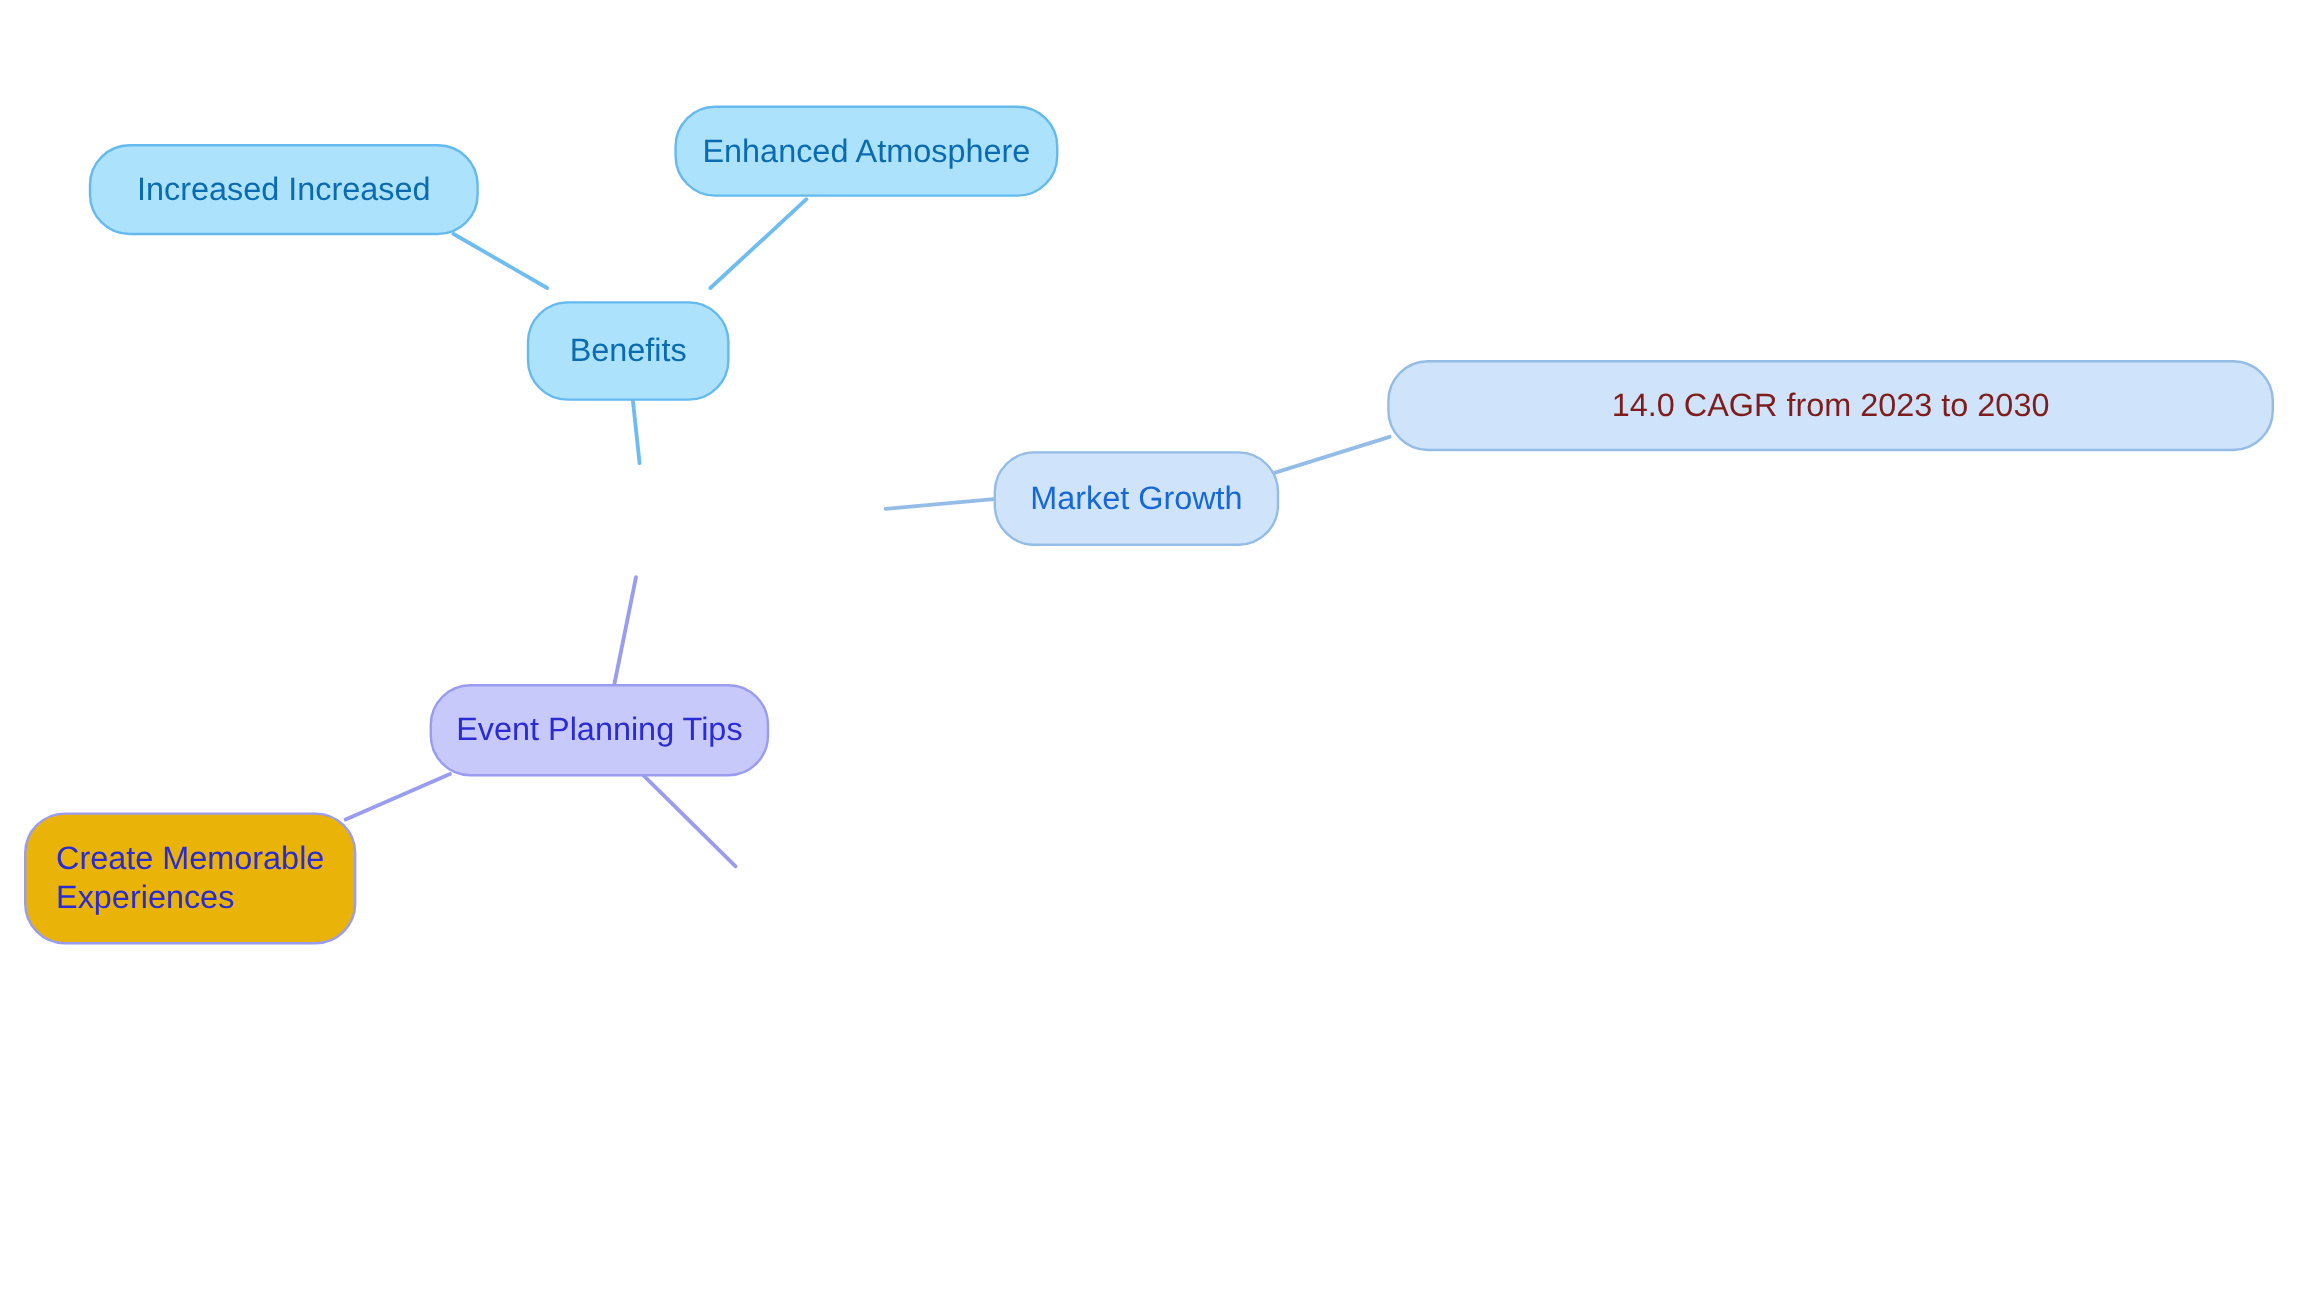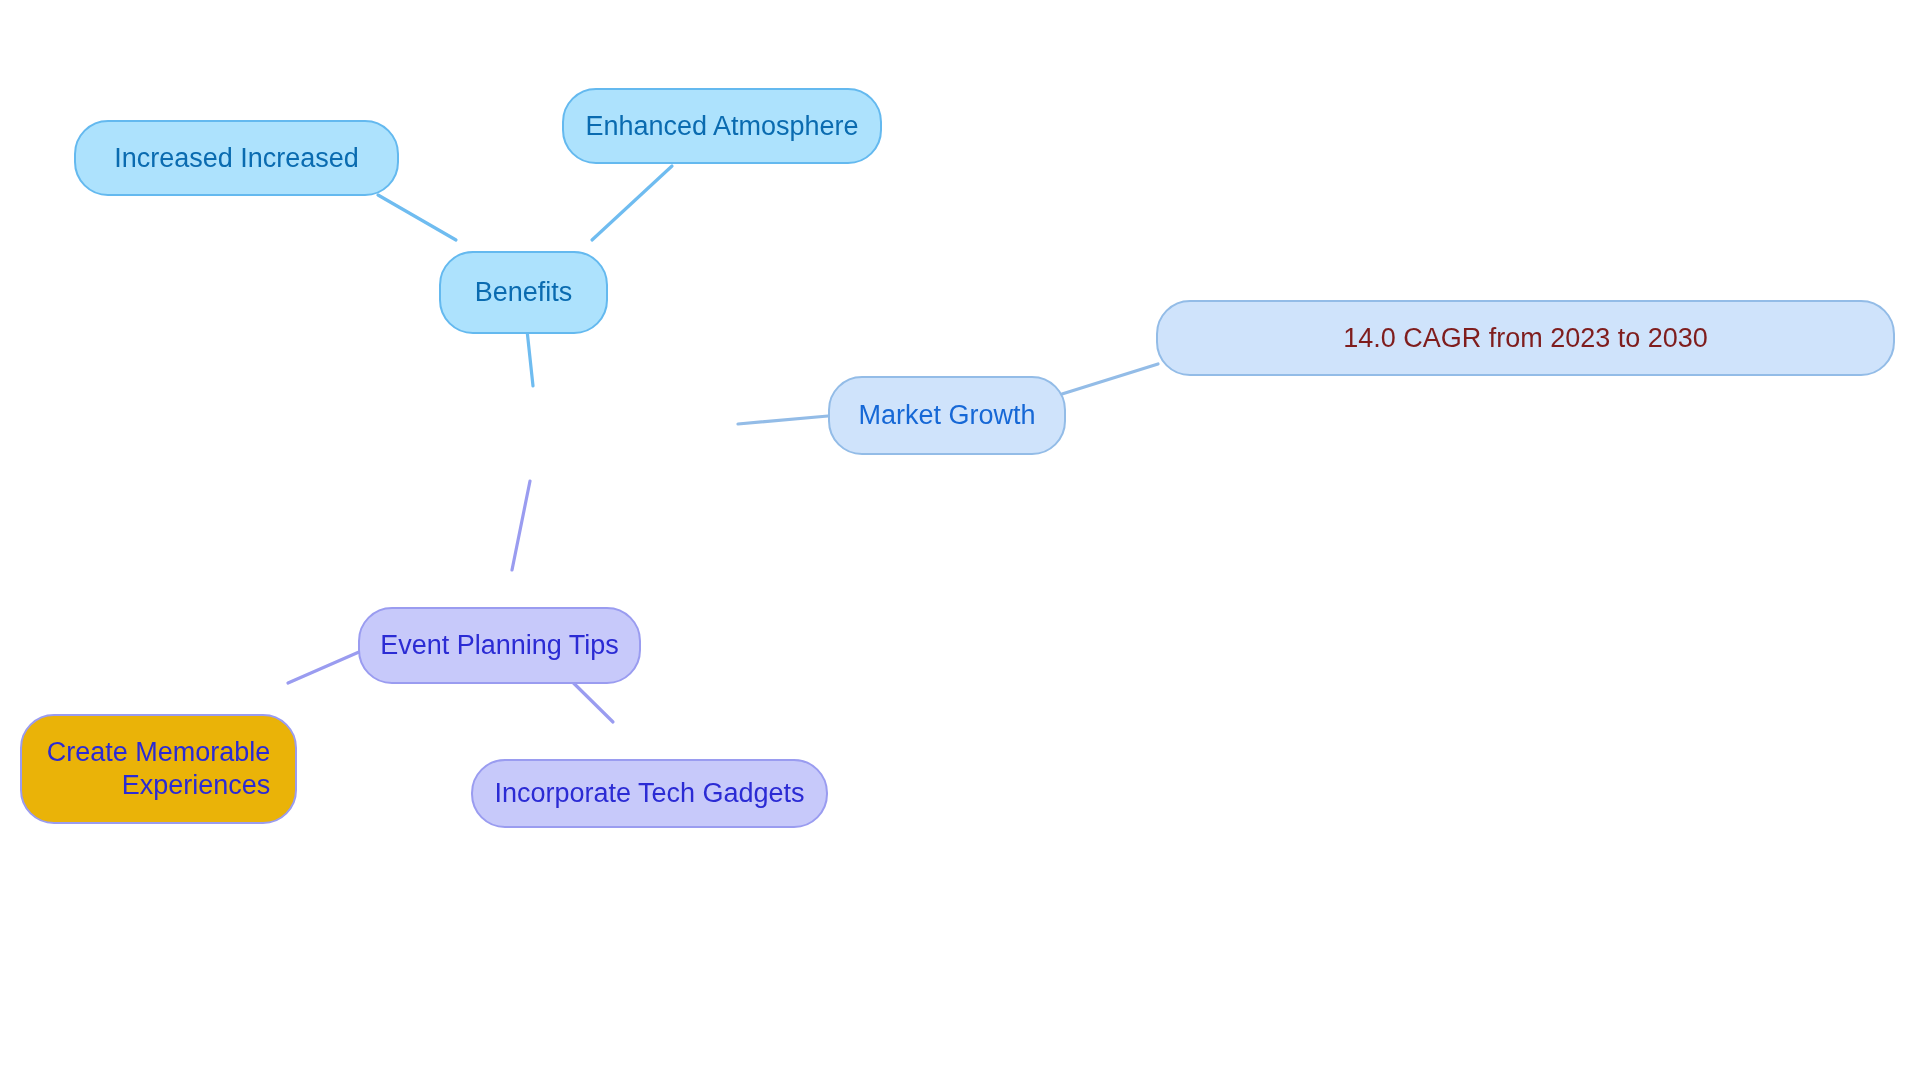--- a/index.html
+++ b/index.html
@@ -22,21 +22,21 @@
     width: 1920px;
     height: 1083px;
     pointer-events: none;
   }
   .node {
     position: absolute;
     box-sizing: border-box;
     display: flex;
     align-items: center;
     justify-content: center;
-    text-align: right;
+    text-align: left;
     border-style: solid;
     border-width: 2px;
     line-height: 1.22;
     white-space: pre-line;
     padding: 0 14px;
   }
   .node-root {
     background: #0e131c;
     border-color: #0e131c;
     color: #ffffff;
@@ -57,21 +57,20 @@
     color: #1668d6;
     border-radius: 34px;
     font-size: 27px;
   }
   .node-purple {
     background: #c7c9fa;
     border-color: #9a9cf0;
     color: #2b2bd4;
     border-radius: 34px;
     font-size: 27px;
-    margin-top: 37px;
   }
 </style>
 </head>
 <body style="background: rgb(255, 255, 255);">
 
 <div id="canvas" style="background: rgb(255, 255, 255);">
 
   <svg id="edges" viewBox="0 0 1920 1083" preserveAspectRatio="none">
       <line x1="533" y1="386" x2="524" y2="302" stroke="#6fbcf0" stroke-width="3.2" stroke-linecap="round"></line>
       <line x1="456" y1="240" x2="378" y2="195" stroke="#6fbcf0" stroke-width="3.2" stroke-linecap="round"></line>
@@ -106,17 +105,14 @@
 
   <div class="node node-purple" style="left: 358px; top: 570px; width: 283px; height: 77px; background: rgb(199, 201, 250); border-color: rgb(154, 156, 240); color: rgb(43, 43, 212);">
     <span>Event Planning Tips</span>
   </div>
 
   <div class="node node-purple" style="left: 20px; top: 677px; width: 277px; height: 110px; background: #eab308; border-color: rgb(154, 156, 240); color: rgb(43, 43, 212);">
     <span>Create Memorable
 Experiences</span>
   </div>
 
-  <div class="node node-purple" style="left: 471px; top: 722px; width: 357px; height: 69px; background: rgb(199, 201, 250); border-color: rgb(154, 156, 240); color: rgb(43, 43, 212);">
-    <span>Incorporate Tech Gadgets</span>
-  </div>
 
 </div>
 
 </body></html>

